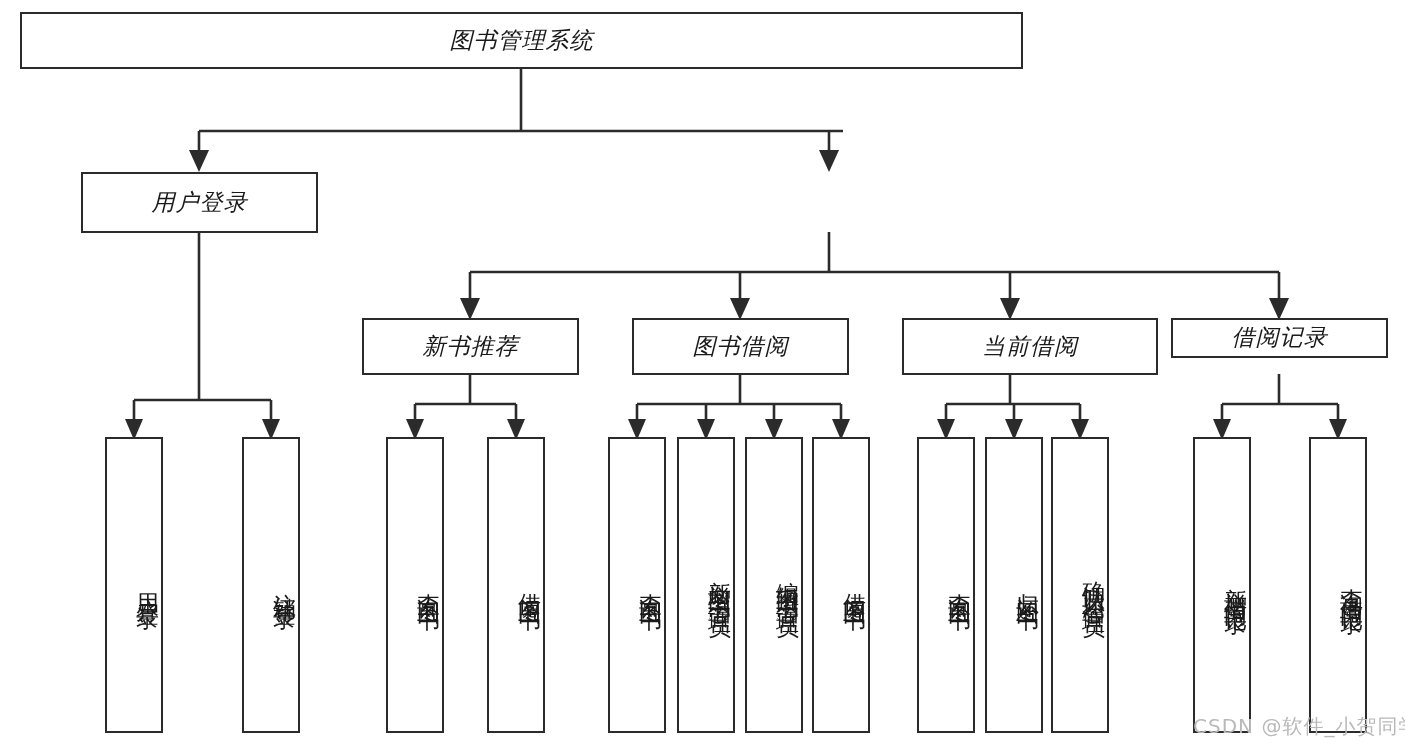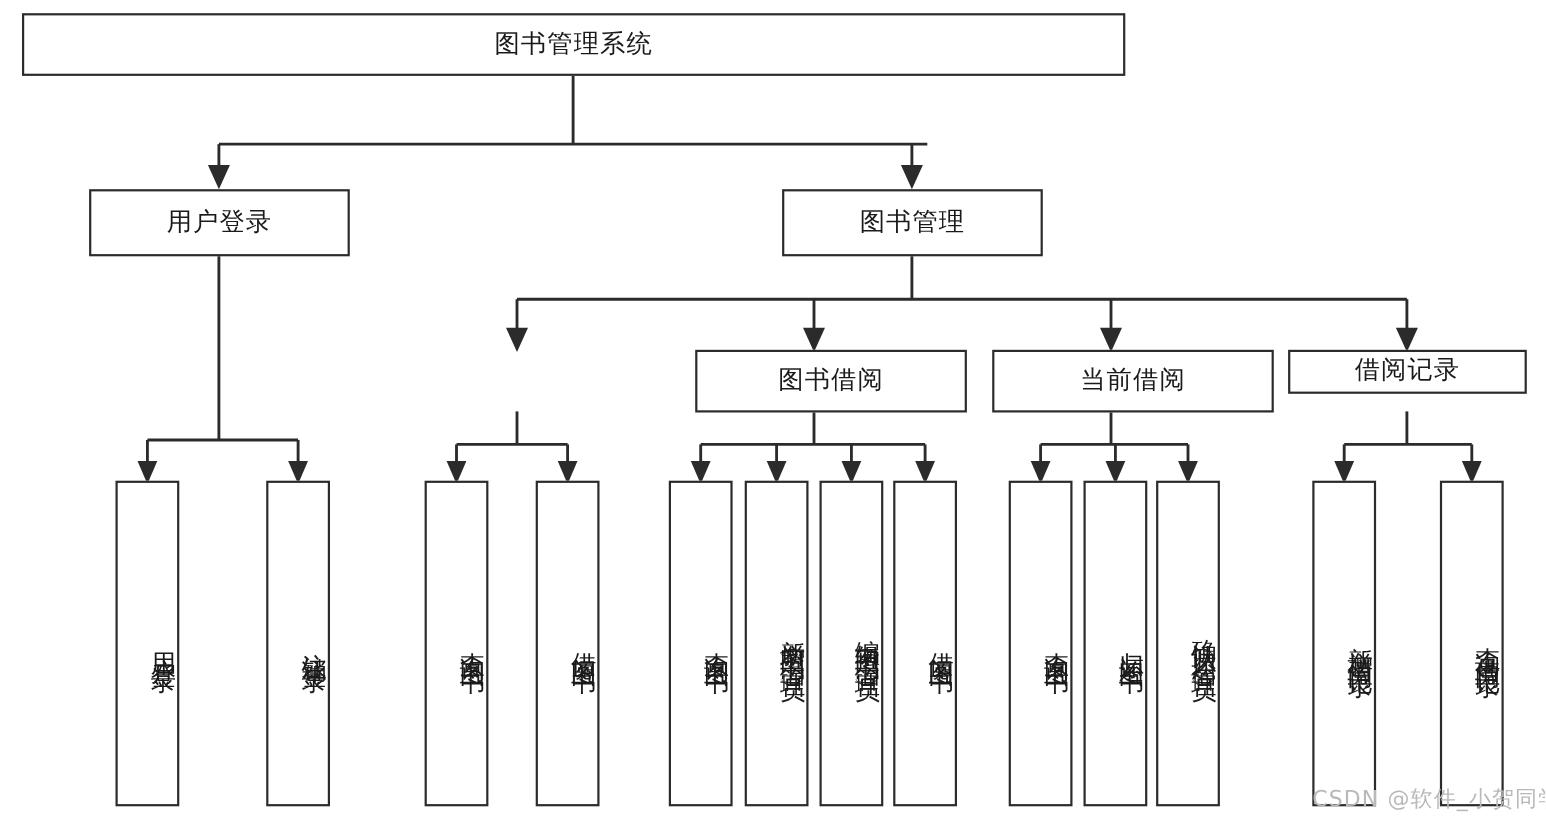--- a/index.html
+++ b/index.html
@@ -31,20 +31,21 @@
     background: #ffffff;
     display: flex;
     align-items: center;
     justify-content: center;
     color: #1a1a1a;
   }
   .node-h {
     font-size: 23px;
     letter-spacing: 1px;
     line-height: 1.2;
+    font-style: italic;
   }
   .node-root {
     font-size: 23px;
   }
   .node-v {
     writing-mode: vertical-rl;
     text-orientation: upright;
     font-size: 23px;
     letter-spacing: 5px;
     line-height: 1.15;
@@ -146,23 +147,23 @@
       <path d="M 1071 419 L 1089 419 L 1080 440 Z"></path>
 
       <path d="M 1213 419 L 1231 419 L 1222 440 Z"></path>
       <path d="M 1329 419 L 1347 419 L 1338 440 Z"></path>
     </g>
   </svg>
 
   <div class="node node-h node-root" style="left:20px; top:12px; width:1003px; height:57px;">图书管理系统</div>
 
   <div class="node node-h" style="left:81px; top:172px; width:237px; height:61px;">用户登录</div>
-  <div class="node node-h" style="left:711px; top:172px; width:237px; height:61px;">图书管理</div>
-
-  <div class="node node-h" style="left:632px; top:318px; width:247px; height:57px;">图书借阅</div>
+
+  <div class="node node-h" style="left:362px; top:318px; width:217px; height:57px;">新书推荐</div>
+  <div class="node node-h" style="left:632px; top:318px; width:217px; height:57px;">图书借阅</div>
   <div class="node node-h" style="left:902px; top:318px; width:256px; height:57px;">当前借阅</div>
   <div class="node node-h" style="left:1171px; top:318px; width:217px; height:40px;">借阅记录</div>
 
   <div class="node node-v" style="left:105px; top:437px; width:58px; height:296px;">
     <span class="vtext">用户登录</span>
   </div>
   <div class="node node-v" style="left:242px; top:437px; width:58px; height:296px;">
     <span class="vtext">注销登录</span>
   </div>
 

